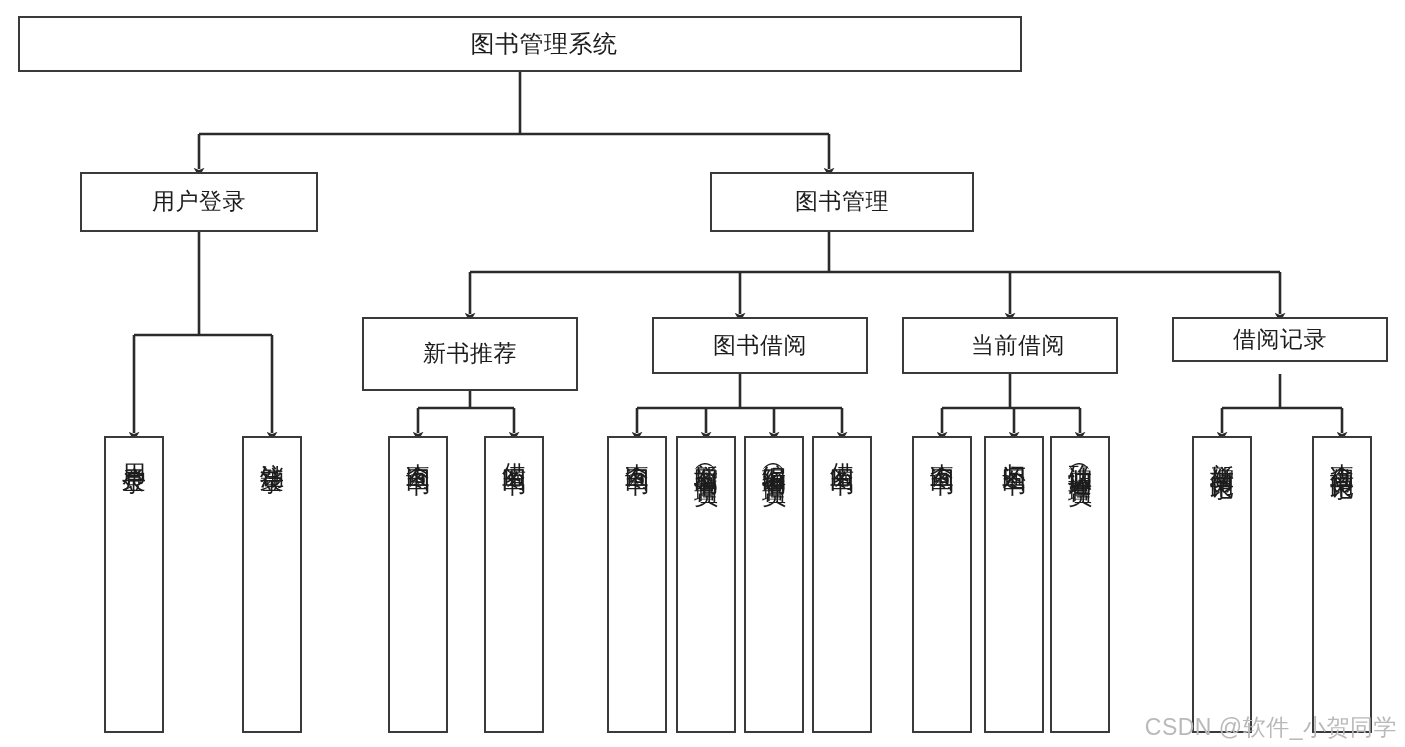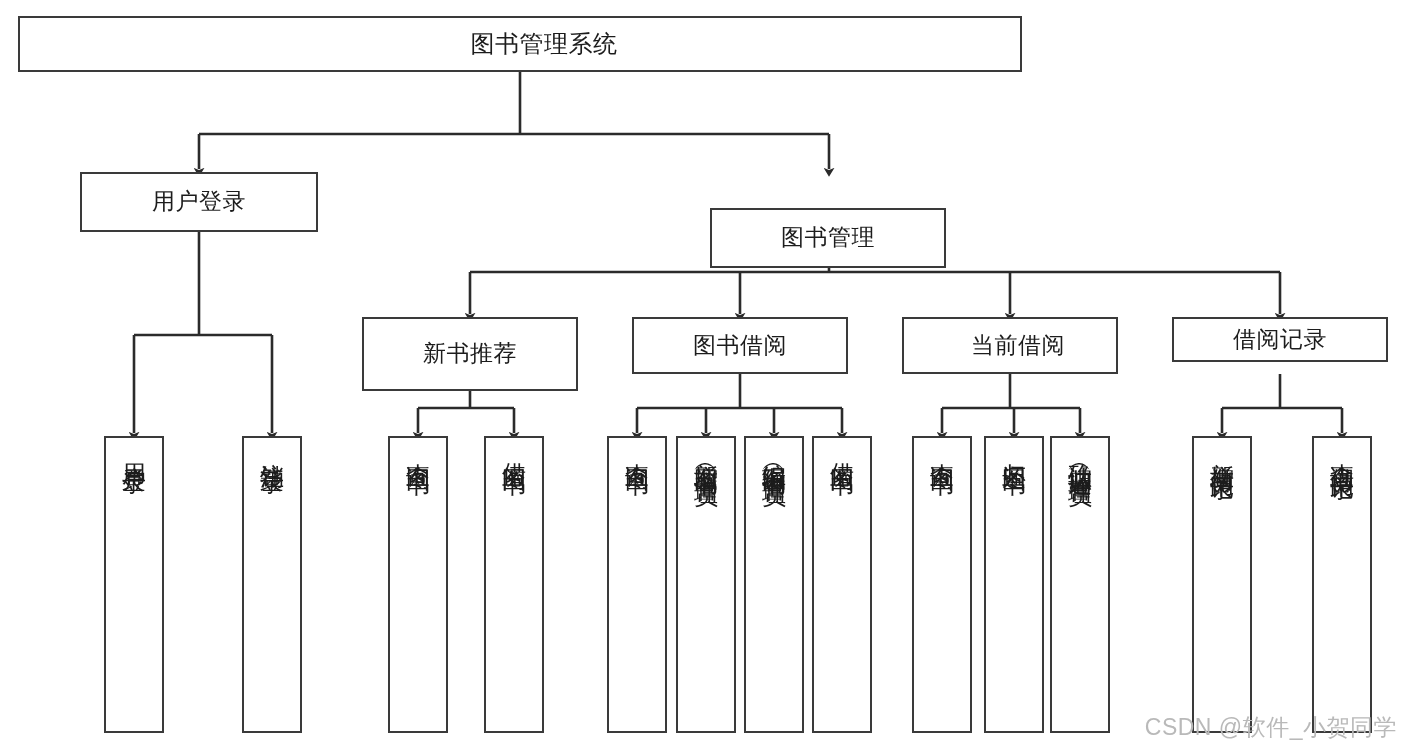--- a/index.html
+++ b/index.html
@@ -122,27 +122,27 @@
       </g>
   </svg>
 
   <div id="nodes">
       <div class="node h root" id="node-root" style="left: 18px; top: 16px; width: 1004px; height: 56px;">
         <span class="label">图书管理系统</span>
       </div>
       <div class="node h" id="node-user_login" style="left: 80px; top: 172px; width: 238px; height: 60px;">
         <span class="label">用户登录</span>
       </div>
-      <div class="node h" id="node-book_manage" style="left: 710px; top: 172px; width: 236px; height: 60px; margin-top: 36px;">
+      <div class="node h" id="node-book_manage" style="left: 710px; top: 172px; width: 264px; height: 60px;">
         <span class="label">图书管理</span>
       </div>
       <div class="node h" id="node-new_book_rec" style="left: 362px; top: 317px; width: 216px; height: 74px;">
         <span class="label">新书推荐</span>
       </div>
-      <div class="node h" id="node-book_borrow" style="left: 632px; top: 317px; width: 216px; height: 57px;">
+      <div class="node h" id="node-book_borrow" style="left: 652px; top: 317px; width: 216px; height: 57px;">
         <span class="label">图书借阅</span>
       </div>
       <div class="node h" id="node-current_borrow" style="left: 902px; top: 317px; width: 216px; height: 57px; padding-left: 16px;">
         <span class="label">当前借阅</span>
       </div>
       <div class="node h" id="node-borrow_record" style="left: 1172px; top: 317px; width: 216px; height: 45px; text-align: center;">
         <span class="label">借阅记录</span>
       </div>
       <div class="node v" id="node-leaf_user_login" style="left: 104px; top: 436px; width: 60px; height: 297px;">
         <span class="label">用户登录</span>

